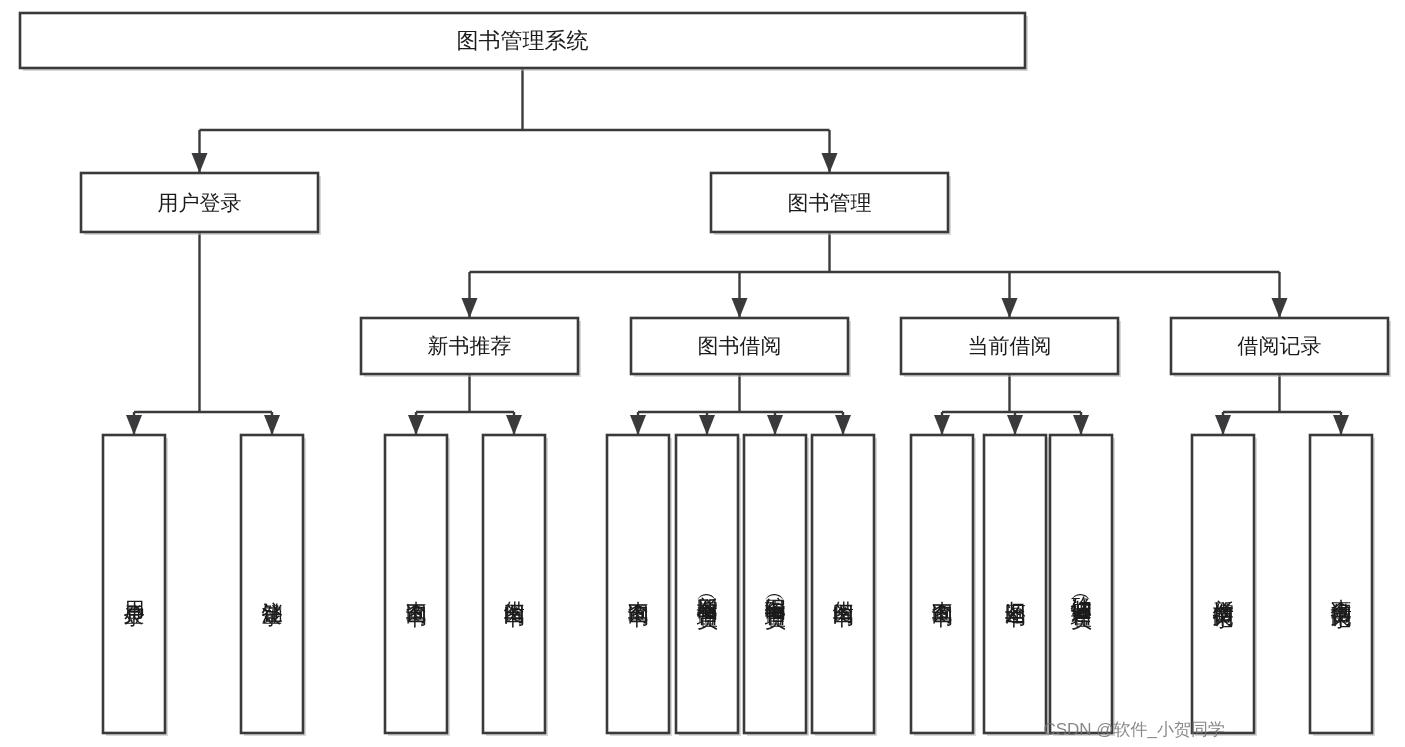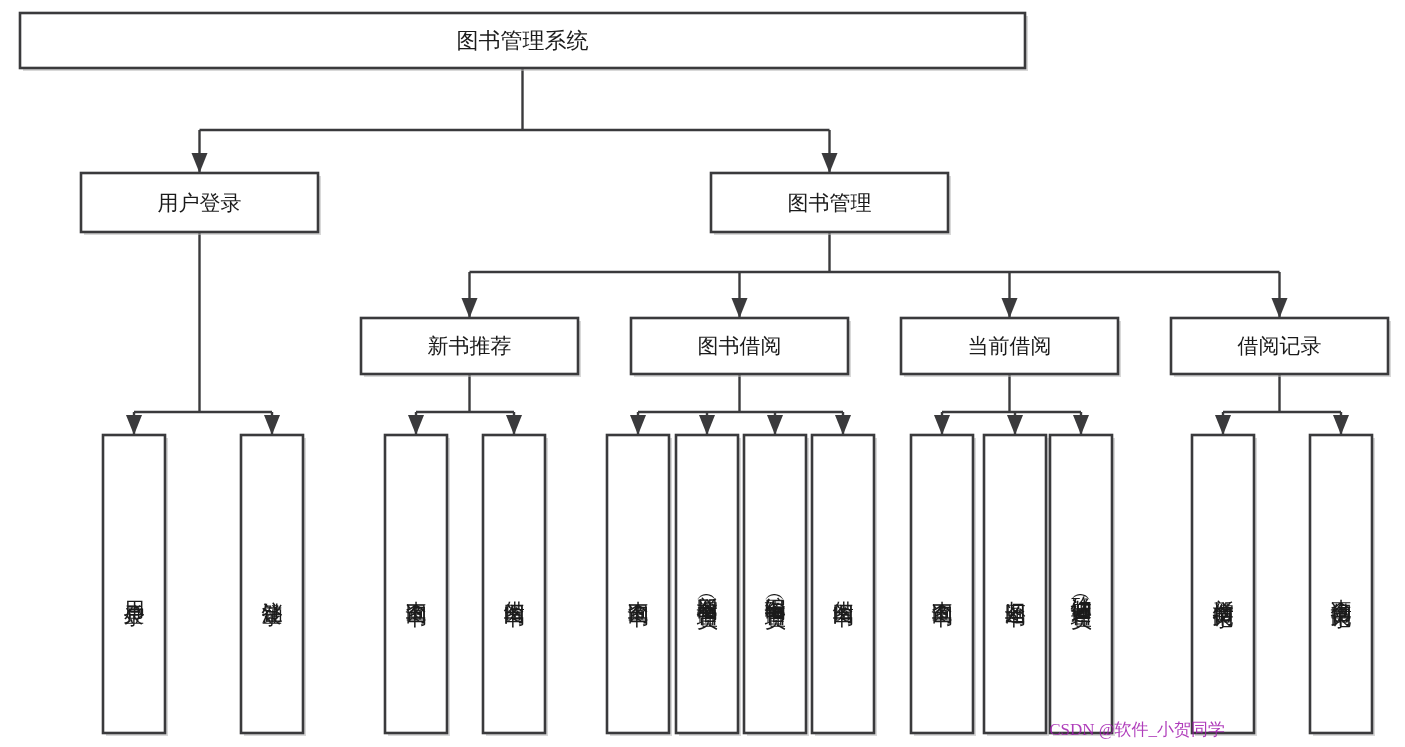--- a/index.html
+++ b/index.html
@@ -75,23 +75,23 @@
     font-size: 21px;
     line-height: 1.08;
     letter-spacing: 2px;
     color: #1b1b1b;
     white-space: nowrap;
   }
   #watermark {
     position: absolute;
     right: 8px;
     bottom: 6px;
-    font-family: Liberation Serif, serif;
+    font-family: Liberation Sans, sans-serif;
     font-size: 17px;
-    color: #a21caf;
+    color: #737373;
     opacity: 0.85;
     white-space: nowrap;
     pointer-events: none;
   }
 </style>
 </head>
 <body>
 
 <div id="diagram-root">
 

